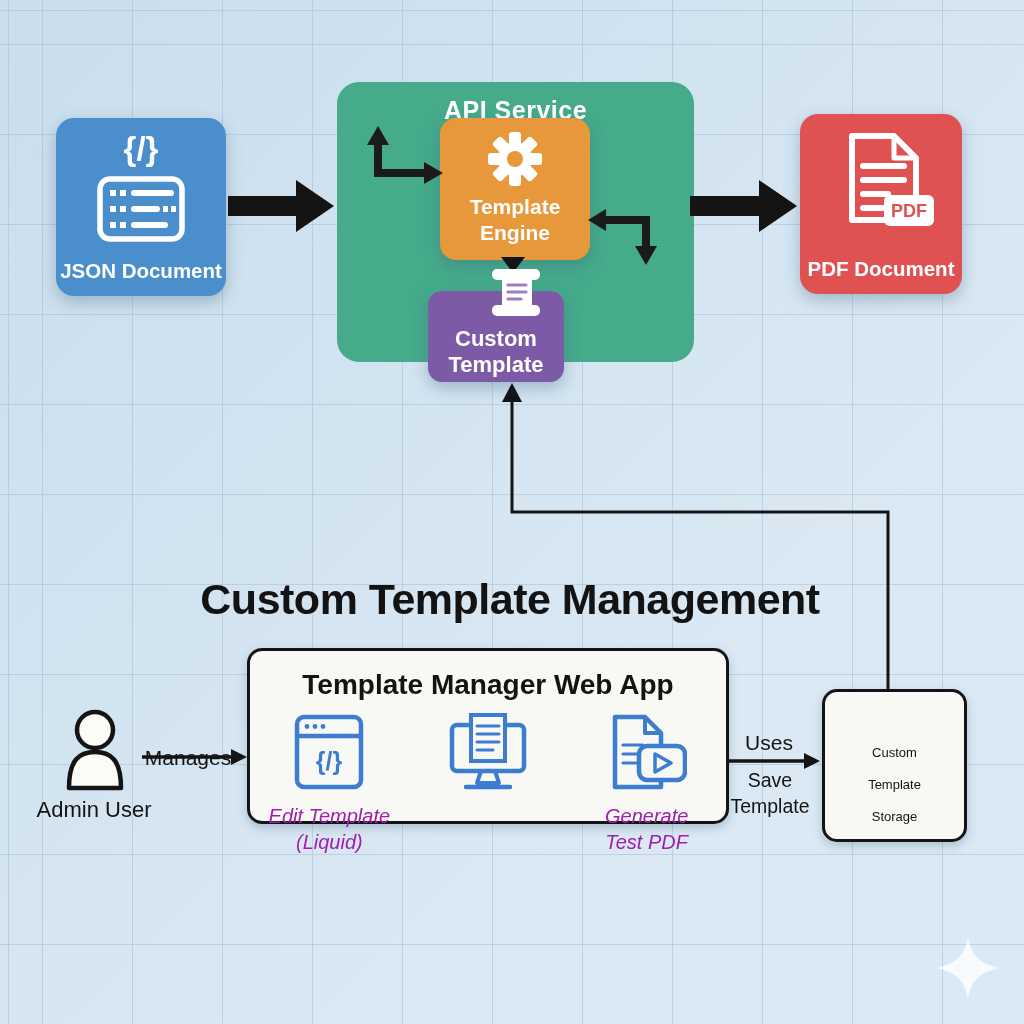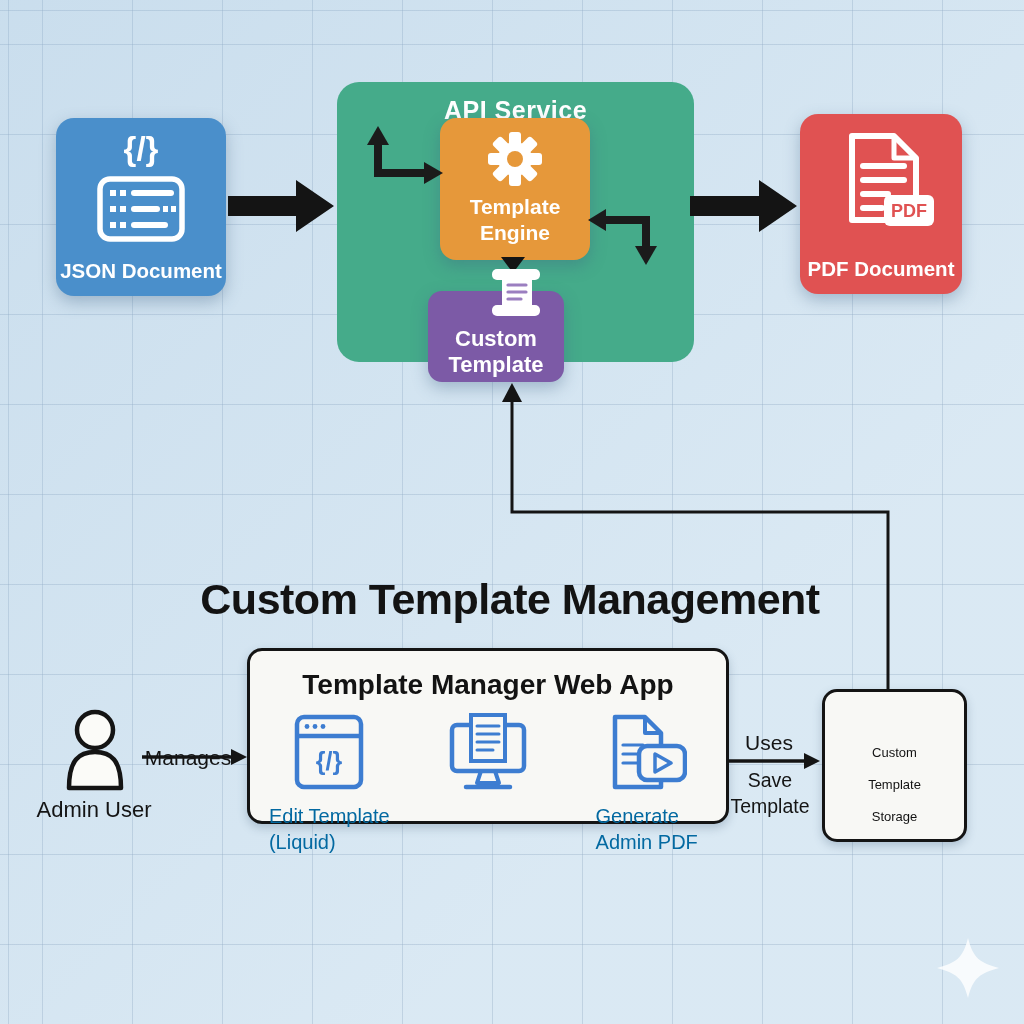--- a/index.html
+++ b/index.html
@@ -27,21 +27,21 @@
   .glyph{font-weight:700;}
   .api-title{top:14px;font-size:25px;letter-spacing:0.5px;}
   .node-label{bottom:13px;font-size:20.5px;}
   .engine-label{top:194px;font-size:21px;line-height:26px;position:absolute;left:440px;width:150px;color:#fff;font-weight:600;text-align:center;}
   .ct-label{top:35px;font-size:22px;}
   .section-title{position:absolute;left:0;top:575px;width:1020px;text-align:center;font-size:43px;font-weight:700;color:#131313;letter-spacing:-0.5px;}
   .webapp-title{position:absolute;left:0;right:0;top:18px;text-align:center;font-size:28px;font-weight:700;color:#131313;}
   .features{position:absolute;left:0;right:0;top:62px;display:flex;}
   .feature{flex:1;display:flex;flex-direction:column;align-items:center;}
   .feature .ic{height:78px;display:flex;align-items:flex-end;justify-content:center;}
-  .flabel{margin-top:12px;text-align:left;font-size:20px;line-height:26px;color:#0369a1;}
+  .flabel{margin-top:12px;text-align:center;font-size:20px;line-height:26px;color:#a21caf;font-style:italic;}
   .small-label{position:absolute;color:#141414;text-align:center;}
   .manages{left:138px;top:746px;width:100px;font-size:21px;}
   .uses{left:728px;top:731px;width:82px;font-size:21px;}
   .save1{left:725px;top:769px;width:90px;font-size:19.5px;}
   .save2{left:715px;top:795px;width:110px;font-size:19.5px;}
   .admin-label{left:30px;top:797px;width:128px;font-size:22px;}
   .storage-label{position:absolute;left:0;right:0;top:29px;text-align:center;font-size:13px;line-height:32px;color:#131313;margin-top:16px;}
   .overlay{position:absolute;left:0;top:0;width:1024px;height:1024px;pointer-events:none;}
   svg text{font-family:"Liberation Sans",sans-serif;}
 </style>
@@ -167,21 +167,21 @@
               <line x1="16" y1="32" x2="36" y2="32"></line>
               <line x1="16" y1="41" x2="32" y2="41"></line>
               <line x1="16" y1="50" x2="30" y2="50"></line>
             </g>
             <rect x="32" y="33" width="46" height="34" rx="8" fill="#f8f8f5" stroke="#3d7dd1" stroke-width="4.5"></rect>
             <polygon points="48,41 48,59 64,50" fill="none" stroke="#3d7dd1" stroke-width="3.5" stroke-linejoin="round"></polygon>
           </svg>
         </div>
         <div class="flabel">
           <div>Generate</div>
-          <div>Admin PDF</div>
+          <div>Test PDF</div>
         </div>
       </div>
 
     </div>
   </div>
 
   <div class="node whitebox storage-box">
     <div class="storage-label">
       <div>Custom</div>
       <div>Template</div>

